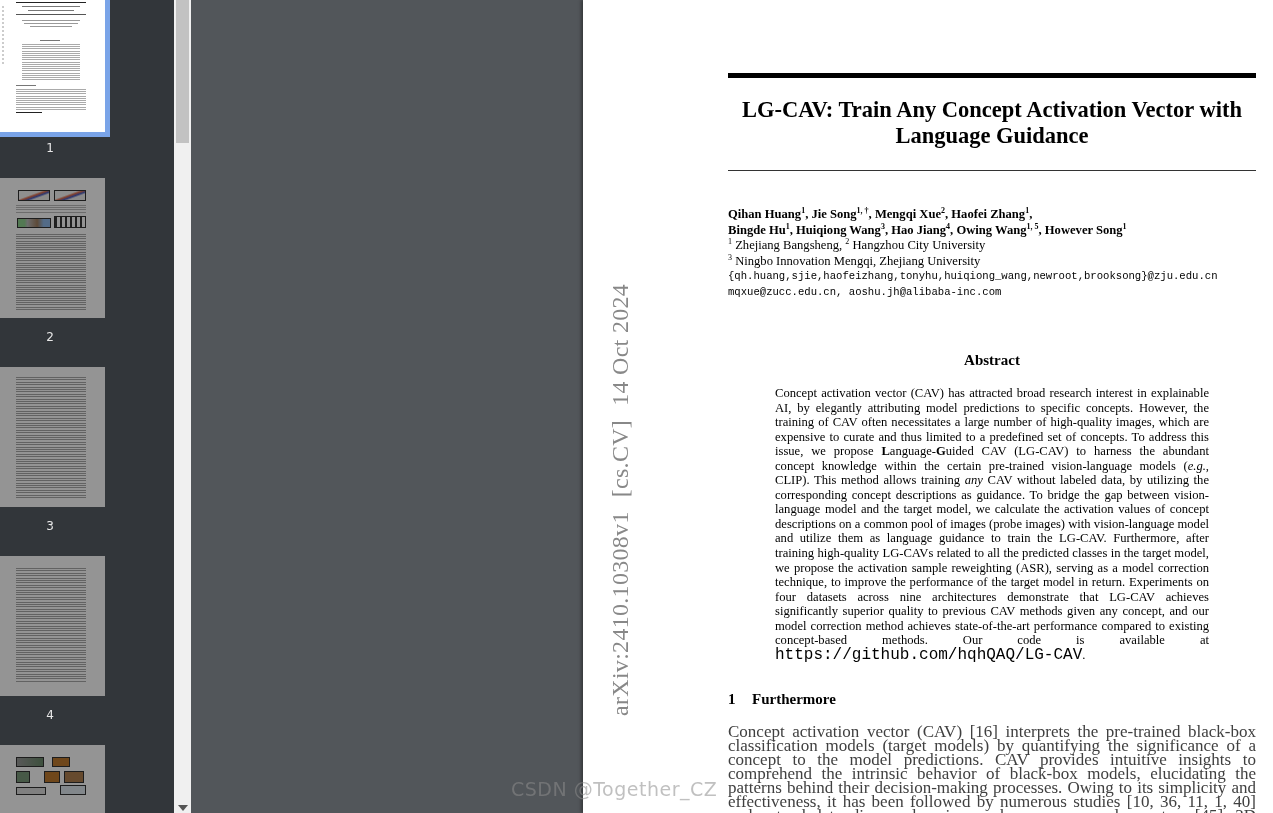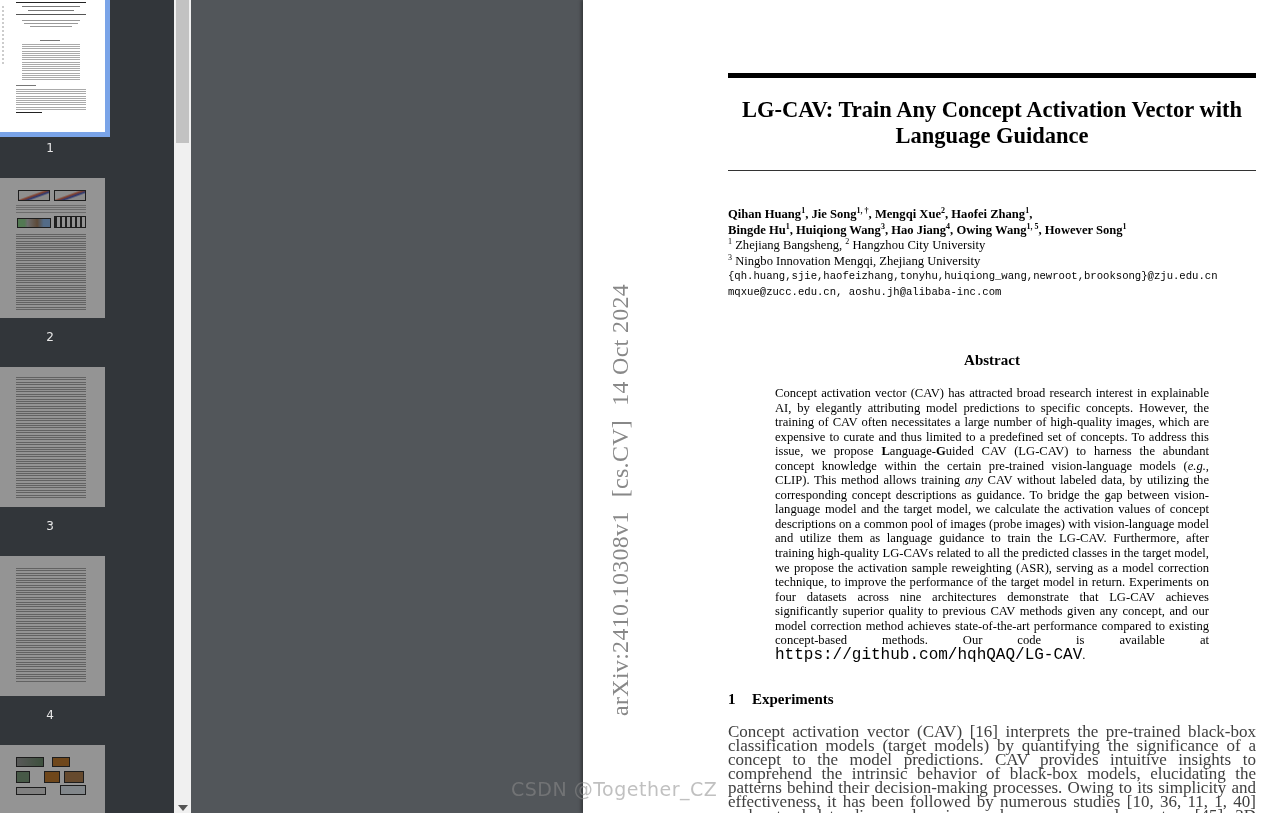--- a/index.html
+++ b/index.html
@@ -134,18 +134,18 @@
       </div>
       <div class="mono">{qh.huang,sjie,haofeizhang,tonyhu,huiqiong_wang,newroot,brooksong}@zju.edu.cn</div>
       <div class="mono">
         <span>mqxue@zucc.edu.cn</span>, <span>aoshu.jh@alibaba-inc.com</span>
       </div>
     </div>
 
     <div class="abstract-h">Abstract</div>
     <div class="abstract"><span>Concept activation vector (CAV) has attracted broad research interest in explainable AI, by elegantly attributing model predictions to specific concepts. However, the training of CAV often necessitates a large number of high-quality images, which are expensive to curate and thus limited to a predefined set of concepts. To address this issue, we propose </span><b>L</b><span>anguage-</span><b>G</b><span>uided CAV (LG-CAV) to harness the abundant concept knowledge within the certain pre-trained vision-language models (</span><i>e.g.</i><span>, CLIP). This method allows training </span><i>any</i><span> CAV without labeled data, by utilizing the corresponding concept descriptions as guidance. To bridge the gap between vision-language model and the target model, we calculate the activation values of concept descriptions on a common pool of images (probe images) with vision-language model and utilize them as language guidance to train the LG-CAV. Furthermore, after training high-quality LG-CAVs related to all the predicted classes in the target model, we propose the activation sample reweighting (ASR), serving as a model correction technique, to improve the performance of the target model in return.  Experiments on four datasets across nine architectures demonstrate that LG-CAV achieves significantly superior quality to previous CAV methods given any concept, and our model correction method achieves state-of-the-art performance compared to existing concept-based methods. Our code is available at </span><span class="m">https://github.com/hqhQAQ/LG-CAV</span><span>.</span></div>
 
-    <div class="intro-h"><span class="num">1</span><span>Experiments</span></div>
+    <div class="intro-h"><span class="num">1</span><span>Furthermore</span></div>
     <div class="intro"><span>Concept activation vector (CAV) [16] interprets the pre-trained black-box classification models (target models) by quantifying the significance of a concept to the model predictions. CAV provides intuitive insights to comprehend the intrinsic behavior of black-box models, elucidating the patterns behind their decision-making processes.  Owing to its simplicity and effectiveness, it has been followed by numerous studies [10, 36, 11, 1, 40] and extended to diverse domains, such as recommender system [45], 3D shape generation [8], abusive language detection [25], </span><i>etc</i><span>.</span></div>
   </div>
 </div>
 
 <div class="watermark">CSDN @Together_CZ</div>
 
 </body></html>

